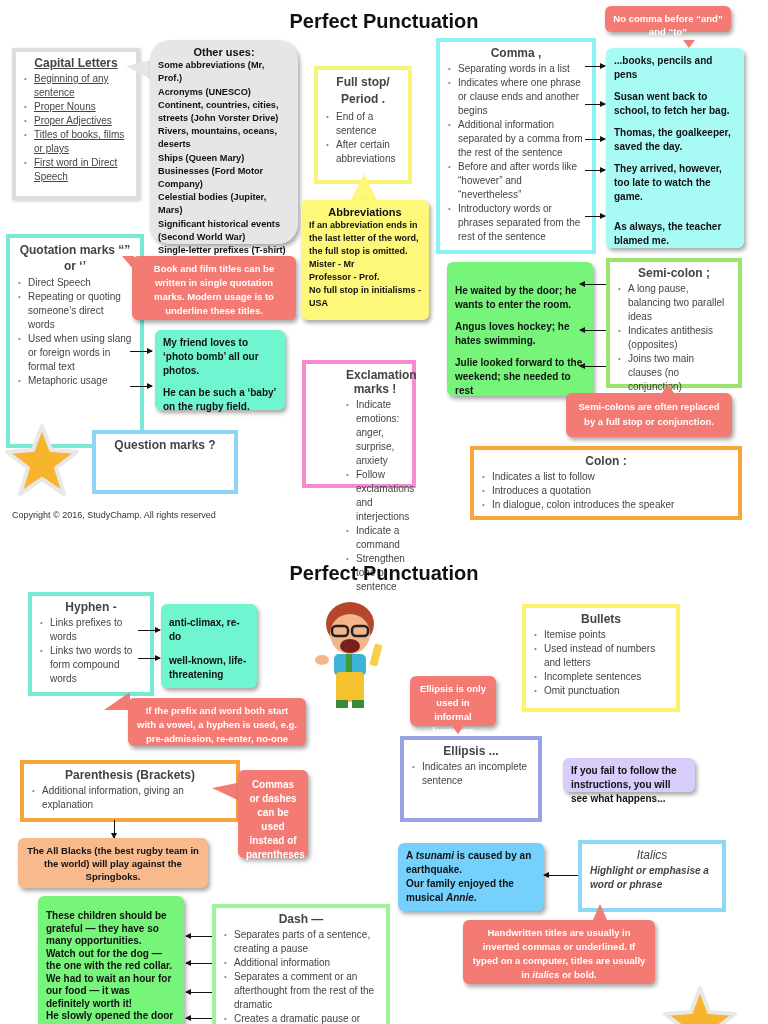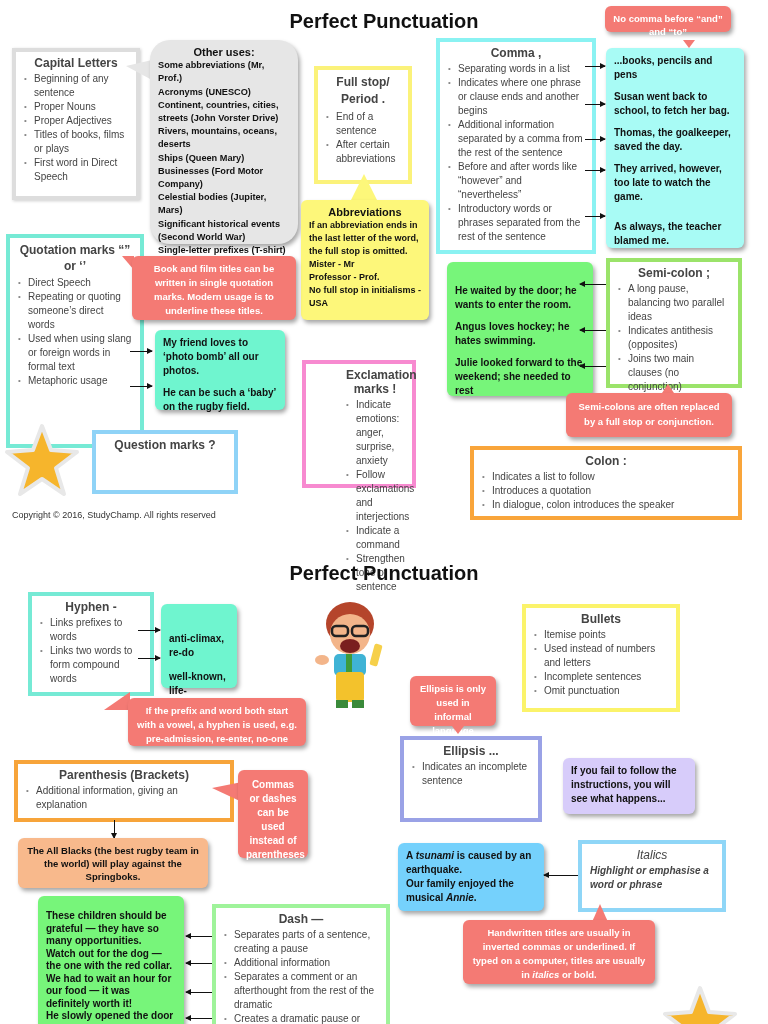--- a/index.html
+++ b/index.html
@@ -28,21 +28,21 @@
   .varrow{position:absolute;width:1px;background:#111;}
   .varrow:after{content:"";position:absolute;bottom:-1px;left:-3px;border-top:6px solid #111;border-left:3px solid transparent;border-right:3px solid transparent;}
   .copy{font-size:9px;color:#333;}
   .tri{position:absolute;width:0;height:0;}
 </style>
 </head>
 <body>
 
 <div class="abs title" style="left:0;top:10px;width:768px;">Perfect Punctuation</div>
 
-<div class="abs box" style="left:12px;top:48px;width:128px;height:152px;border-color:#ddd;box-shadow:1px 1px 3px rgba(0,0,0,0.2);">
+<div class="abs box" style="left:12px;top:48px;width:128px;height:152px;border-color:#ddd;box-shadow:1px 1px 3px rgba(0,0,0,0.2);text-decoration:underline;">
   <h3>Capital Letters</h3>
   <ul>
     <li>Beginning of any sentence</li>
     <li>Proper Nouns</li>
     <li>Proper Adjectives</li>
     <li>Titles of books, films or plays</li>
     <li>First word in Direct Speech</li>
   </ul>
 </div>
 <div class="tri" style="left:126px;top:60px;border-right:26px solid #e6e6e6;border-top:6px solid transparent;border-bottom:14px solid transparent;"></div>
@@ -171,21 +171,21 @@
 
 <div class="abs box" style="left:28px;top:592px;width:126px;height:104px;border-color:#76ead5;">
   <h3>Hyphen -</h3>
   <ul>
     <li>Links prefixes to words</li>
     <li>Links two words to form compound words</li>
   </ul>
 </div>
 <div class="arrow r" style="left:138px;top:630px;width:22px;"></div>
 <div class="arrow r" style="left:138px;top:658px;width:22px;"></div>
-<div class="abs note mint" style="left:161px;top:604px;width:76px;height:84px;padding-top:28px;">
+<div class="abs note mint" style="left:161px;top:604px;width:96px;height:84px;padding-top:12px;">
   <p style="margin-bottom:10px;">anti-climax, re-do</p>
   <p>well-known, life-threatening</p>
 </div>
 <div class="tri" style="left:104px;top:692px;border-top:18px solid transparent;border-right:26px solid #f47a74;"></div>
 <div class="abs note red" style="left:128px;top:698px;width:178px;height:48px;font-size:9.5px;line-height:14px;">If the prefix and word both start with a vowel, a hyphen is used, e.g. pre-admission, re-enter, no-one</div>
 
 <svg class="abs" style="left:312px;top:594px;" width="78" height="132" viewBox="0 0 78 132">
   <ellipse cx="38" cy="30" rx="24" ry="22" fill="#b5452b"></ellipse>
   <ellipse cx="38" cy="40" rx="20" ry="20" fill="#f3b58a"></ellipse>
   <rect x="20" y="32" width="16" height="10" rx="4" fill="none" stroke="#222" stroke-width="2.5"></rect>
@@ -211,23 +211,23 @@
 </div>
 
 <div class="abs note red" style="left:410px;top:676px;width:86px;height:50px;font-size:9.5px;line-height:14px;">Ellipsis is only used in informal language</div>
 <div class="tri" style="left:452px;top:726px;border-top:8px solid #f47a74;border-left:6px solid transparent;border-right:6px solid transparent;"></div>
 <div class="abs box" style="left:400px;top:736px;width:142px;height:86px;border-color:#9aa2e6;">
   <h3>Ellipsis ...</h3>
   <ul>
     <li>Indicates an incomplete sentence</li>
   </ul>
 </div>
-<div class="abs note lav" style="left:563px;top:758px;width:132px;height:56px;">If you fail to follow the instructions, you will see what happens...</div>
-
-<div class="abs box" style="left:14px;top:760px;width:220px;height:62px;border-color:#f7a43a;">
+<div class="abs note lav" style="left:563px;top:758px;width:132px;height:34px;">If you fail to follow the instructions, you will see what happens...</div>
+
+<div class="abs box" style="left:20px;top:760px;width:220px;height:62px;border-color:#f7a43a;">
   <h3>Parenthesis (Brackets)</h3>
   <ul>
     <li>Additional information, giving an explanation</li>
   </ul>
 </div>
 <div class="tri" style="left:212px;top:782px;border-right:30px solid #f47a74;border-top:6px solid transparent;border-bottom:14px solid transparent;"></div>
 <div class="abs note red" style="left:238px;top:770px;width:70px;height:88px;font-size:10px;line-height:14px;padding-top:8px;">Commas or dashes can be used instead of parentheses</div>
 <div class="varrow" style="left:114px;top:820px;height:18px;"></div>
 <div class="abs note peach" style="left:18px;top:838px;width:190px;height:50px;text-align:center;font-size:9.5px;line-height:13px;">The All Blacks (the best rugby team in the world) will play against the Springboks.</div>
 

